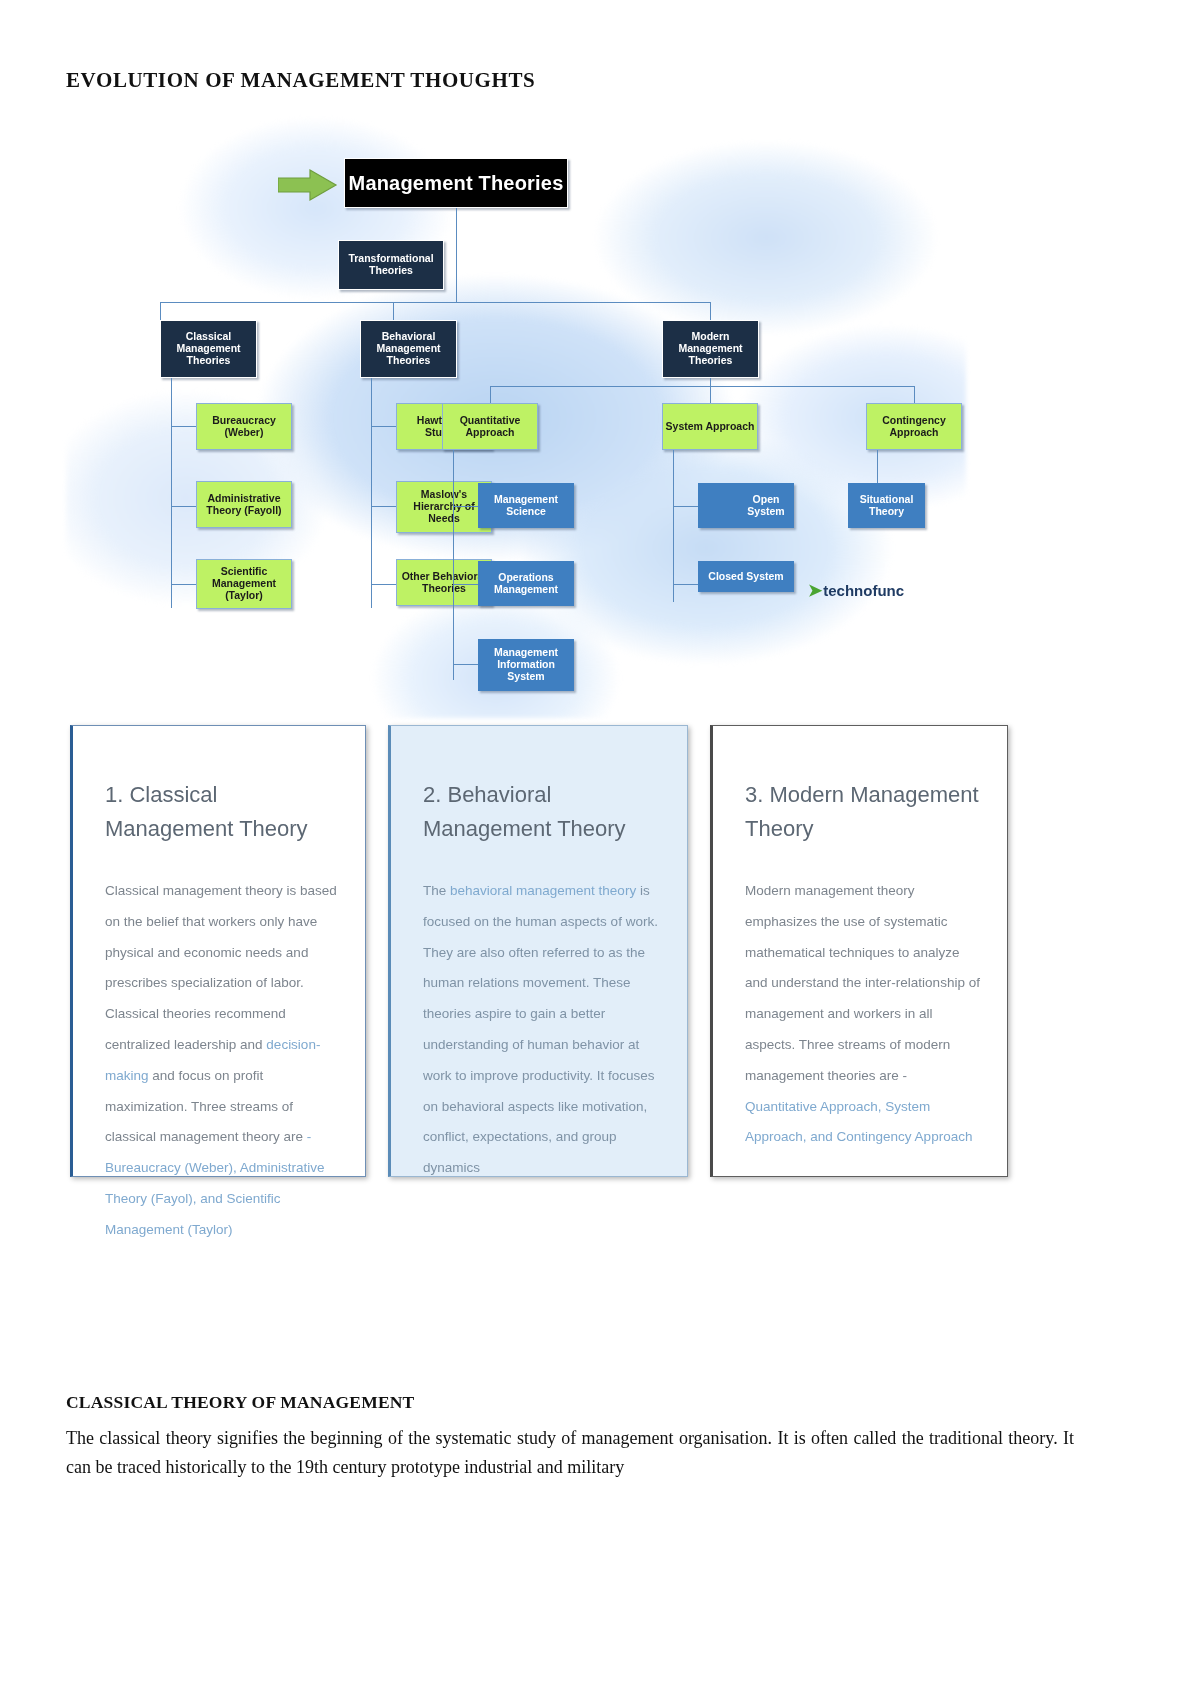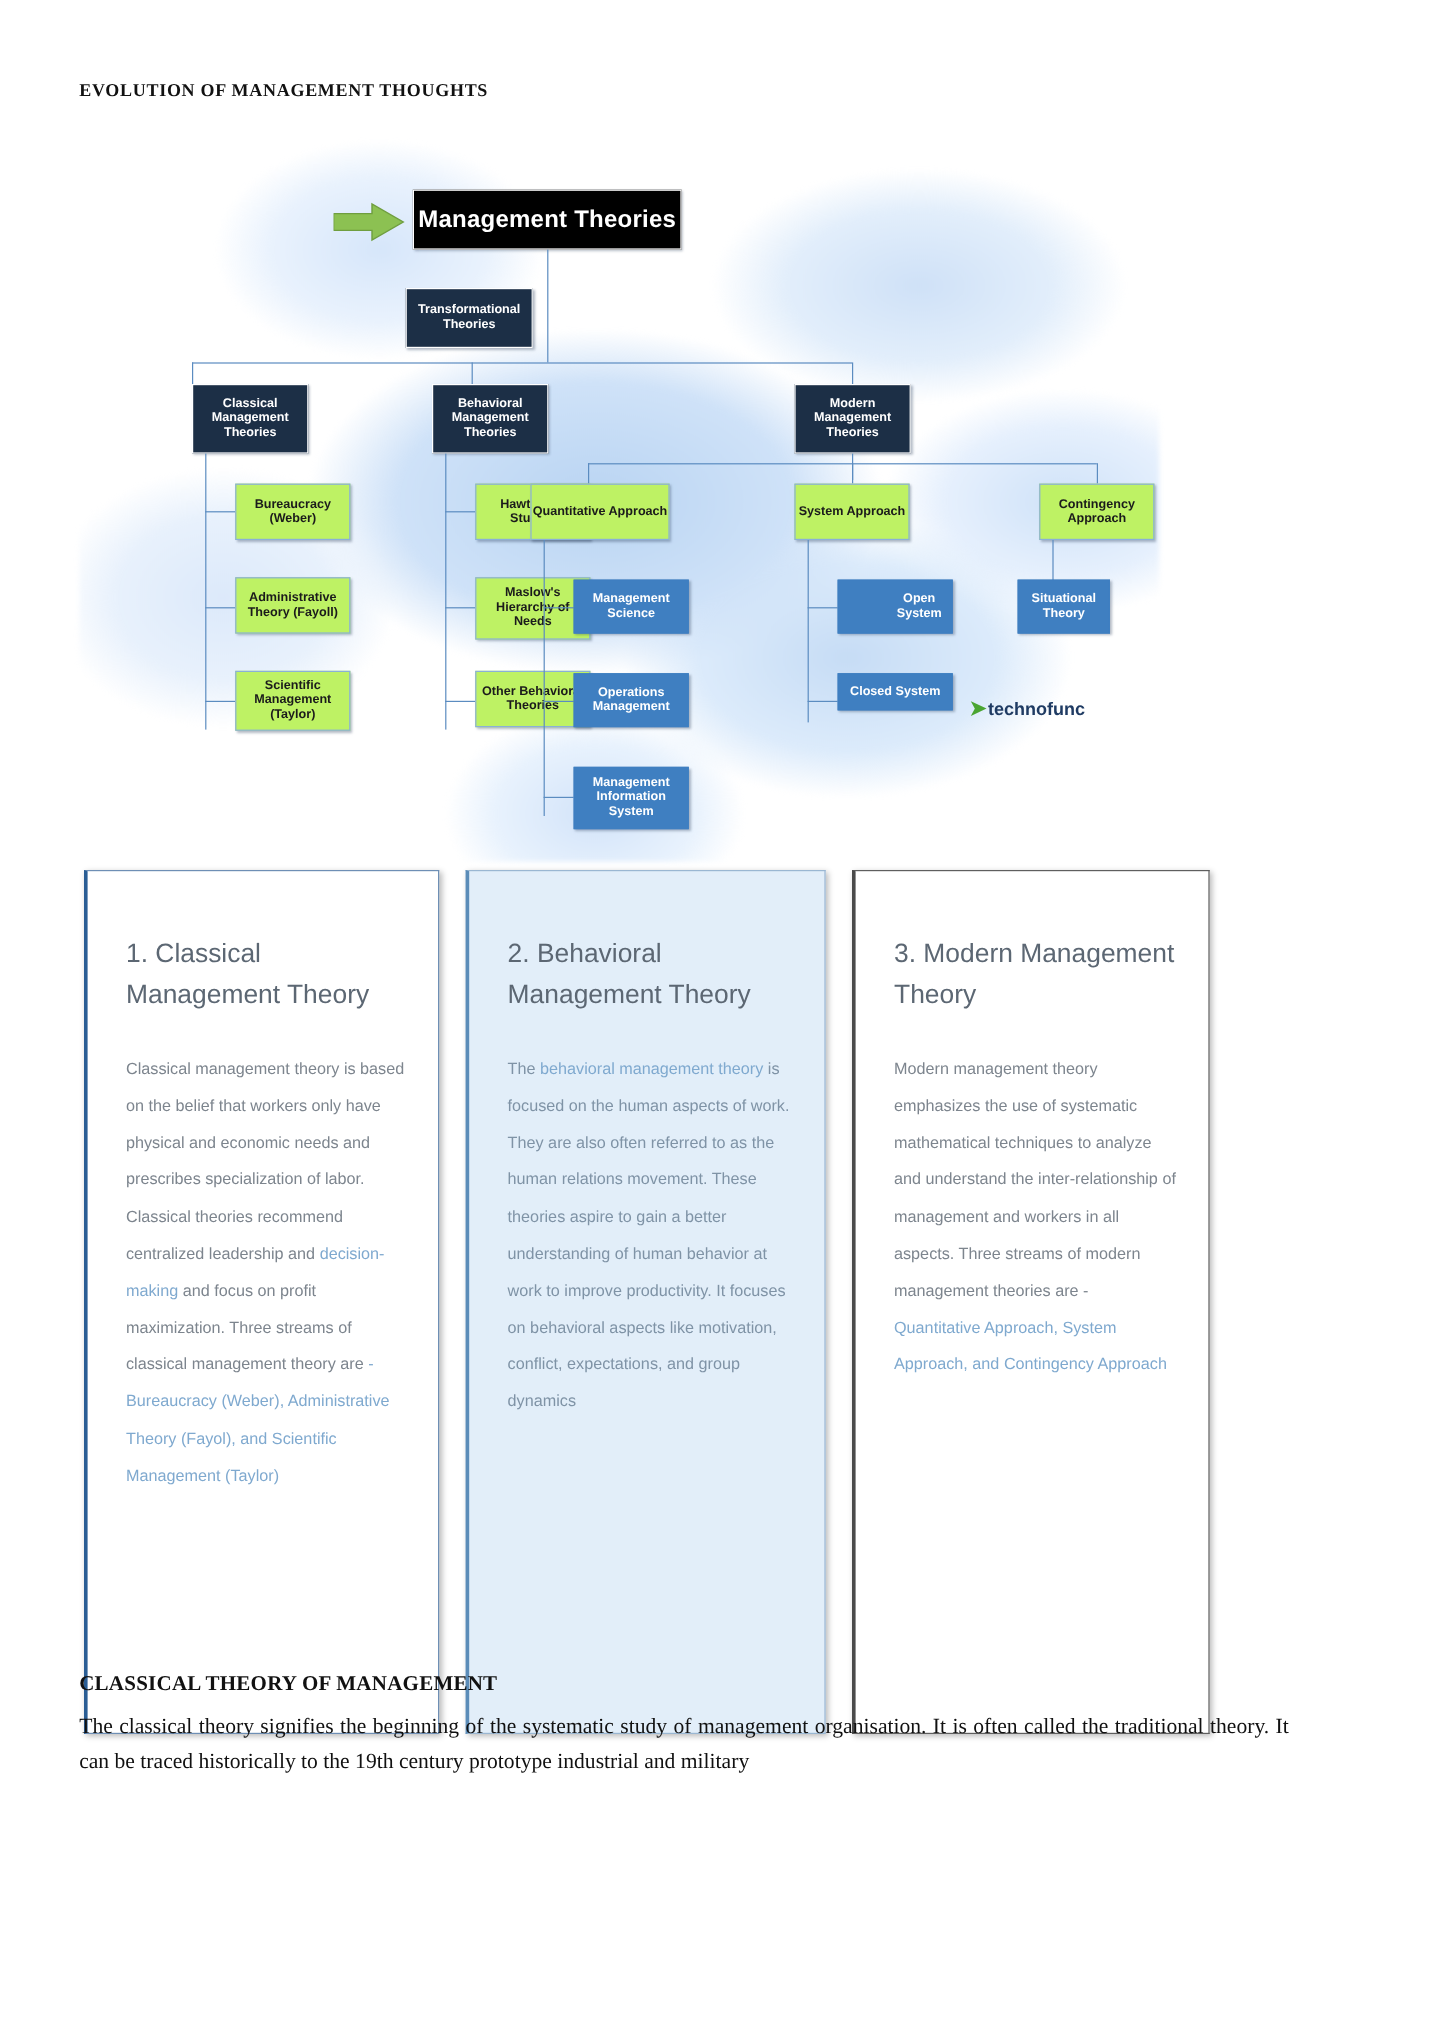--- a/index.html
+++ b/index.html
@@ -7,21 +7,21 @@
     width:1200px;height:1698px;background:#ffffff;
     font-family:"Liberation Serif", serif;
     position:relative;overflow:hidden;
   }
   .page{position:relative;width:1200px;height:1698px;}
 
   
   .doc-title{
     position:absolute;left:66px;top:68px;
     font-family:"Liberation Serif", serif;
-    font-weight:bold;font-size:15px;letter-spacing:.6px;color:#111;
+    font-weight:bold;font-size:21px;letter-spacing:.6px;color:#111;
   }
 
   
   .diagram{
     position:absolute;left:66px;top:118px;width:900px;height:600px;
   }
   .cloud{
     position:absolute;left:0;top:0;width:900px;height:600px;
     background:
       radial-gradient(ellipse 200px 150px at 120px 380px, #dce9fa 0%, #e8f1fc 45%, rgba(255,255,255,0) 72%),
@@ -67,21 +67,21 @@
   .logo{
     position:absolute;left:742px;top:462px;
     font-family:"Liberation Sans", sans-serif;
     font-size:15px;font-weight:bold;color:#1f3b63;white-space:nowrap;
   }
   .logo .mark{color:#4aa532;font-size:17px;margin-right:1px;}
 
   
   .cards{position:absolute;left:70px;top:725px;width:1010px;height:580px;}
   .card{
-    position:absolute;box-sizing:border-box;top:0;height:720px;
+    position:absolute;box-sizing:border-box;top:0;height:452px;
     padding:52px 26px 0 32px;
     box-shadow:2px 2px 5px rgba(0,0,0,.28);
   }
   .card-1{left:0;width:296px;background:#ffffff;border:1px solid #6e8fb5;border-left:3px solid #2a5d94;}
   .card-2{left:318px;width:300px;background:#e2eef9;border:1px solid #9ab7d2;border-left:3px solid #5b8cb8;}
   .card-3{left:640px;width:298px;background:#ffffff;border:1px solid #5e5e5e;border-left:3px solid #4a4a4a;}
   .card h3{
     margin:0 0 30px 0;
     font-family:"Liberation Sans", sans-serif;
     font-weight:normal;font-size:22px;line-height:1.55;color:#5f6a76;
@@ -154,21 +154,21 @@
     <div class="node n-white" style="left:330px;top:285px;width:96px;height:47px;">Hawthorne Studies</div>
     <div class="node n-white" style="left:330px;top:363px;width:96px;height:52px;">Maslow's Hierarchy of Needs</div>
     <div class="node n-white" style="left:330px;top:441px;width:96px;height:47px;">Other Behavioral Theories</div>
 
     <div class="conn v" style="left:644px;top:260px;height:22px;"></div>
     <div class="conn h" style="left:424px;top:268px;width:424px;"></div>
     <div class="conn v" style="left:424px;top:268px;height:17px;"></div>
     <div class="conn v" style="left:644px;top:268px;height:17px;"></div>
     <div class="conn v" style="left:848px;top:268px;height:17px;"></div>
 
-    <div class="node n-white" style="left:376px;top:285px;width:116px;height:47px;">Quantitative Approach</div>
+    <div class="node n-white" style="left:376px;top:285px;width:96px;height:47px;">Quantitative Approach</div>
     <div class="node n-white" style="left:596px;top:285px;width:96px;height:47px;">System Approach</div>
     <div class="node n-white" style="left:800px;top:285px;width:96px;height:47px;">Contingency Approach</div>
 
     <div class="conn v" style="left:387px;top:332px;height:230px;"></div>
     <div class="conn h" style="left:387px;top:388px;width:25px;"></div>
     <div class="conn h" style="left:387px;top:466px;width:25px;"></div>
     <div class="conn h" style="left:387px;top:546px;width:25px;"></div>
     <div class="node n-blue" style="left:412px;top:365px;width:96px;height:45px;">Management Science</div>
     <div class="node n-blue" style="left:412px;top:443px;width:96px;height:45px;">Operations Management</div>
     <div class="node n-blue" style="left:412px;top:521px;width:96px;height:52px;">Management Information System</div>

